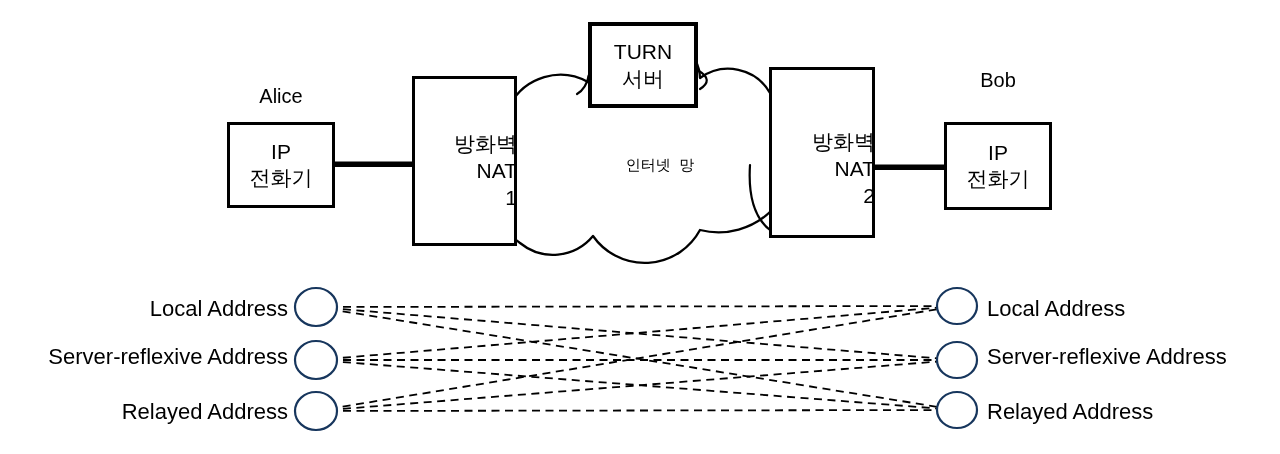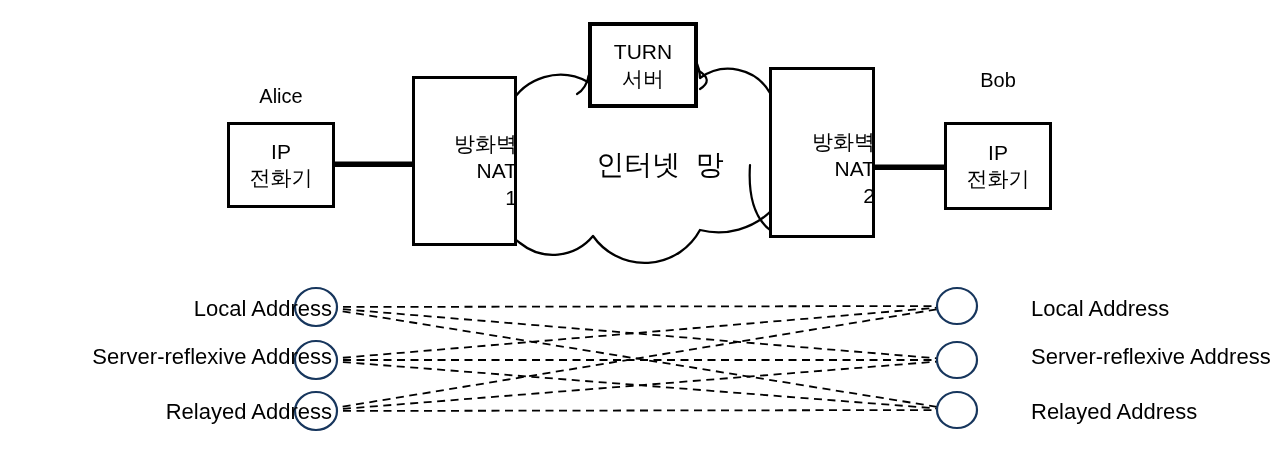--- a/index.html
+++ b/index.html
@@ -71,29 +71,28 @@
     text-align: right;
     font-size: 21px;
     line-height: 27px;
   }
   .nat-text span { display: block; }
   .person-label {
     font-size: 20px;
     line-height: 20px;
   }
   .internet-label {
-    font-size: 28px;
+    font-size: 15px;
     line-height: 24px;
   }
   .addr-label {
     position: absolute;
     font-size: 22px;
     line-height: 26px;
     height: 26px;
-    padding-left: 44px;
   }
   .addr-left { left: 0; width: 288px; text-align: right; }
   .addr-right { left: 987px; width: 292px; text-align: left; }
 </style>
 </head>
 <body>
 
 <div class="stage">
 
   <svg class="artwork" viewBox="0 0 1280 454">

